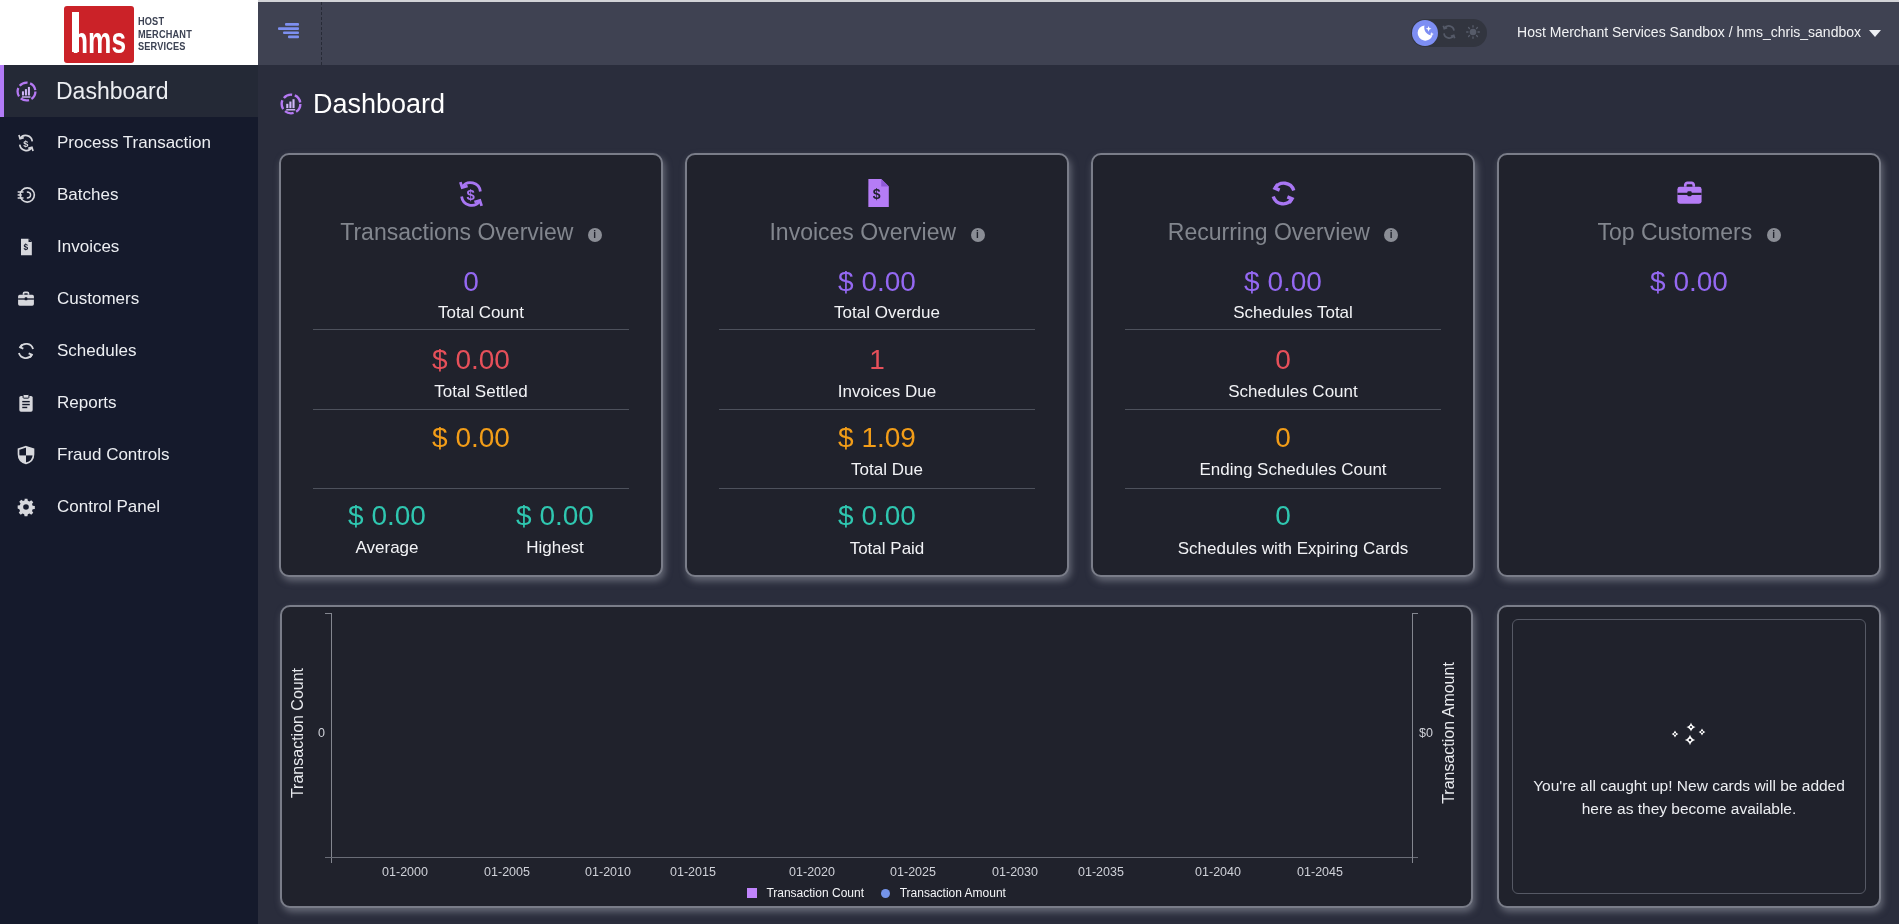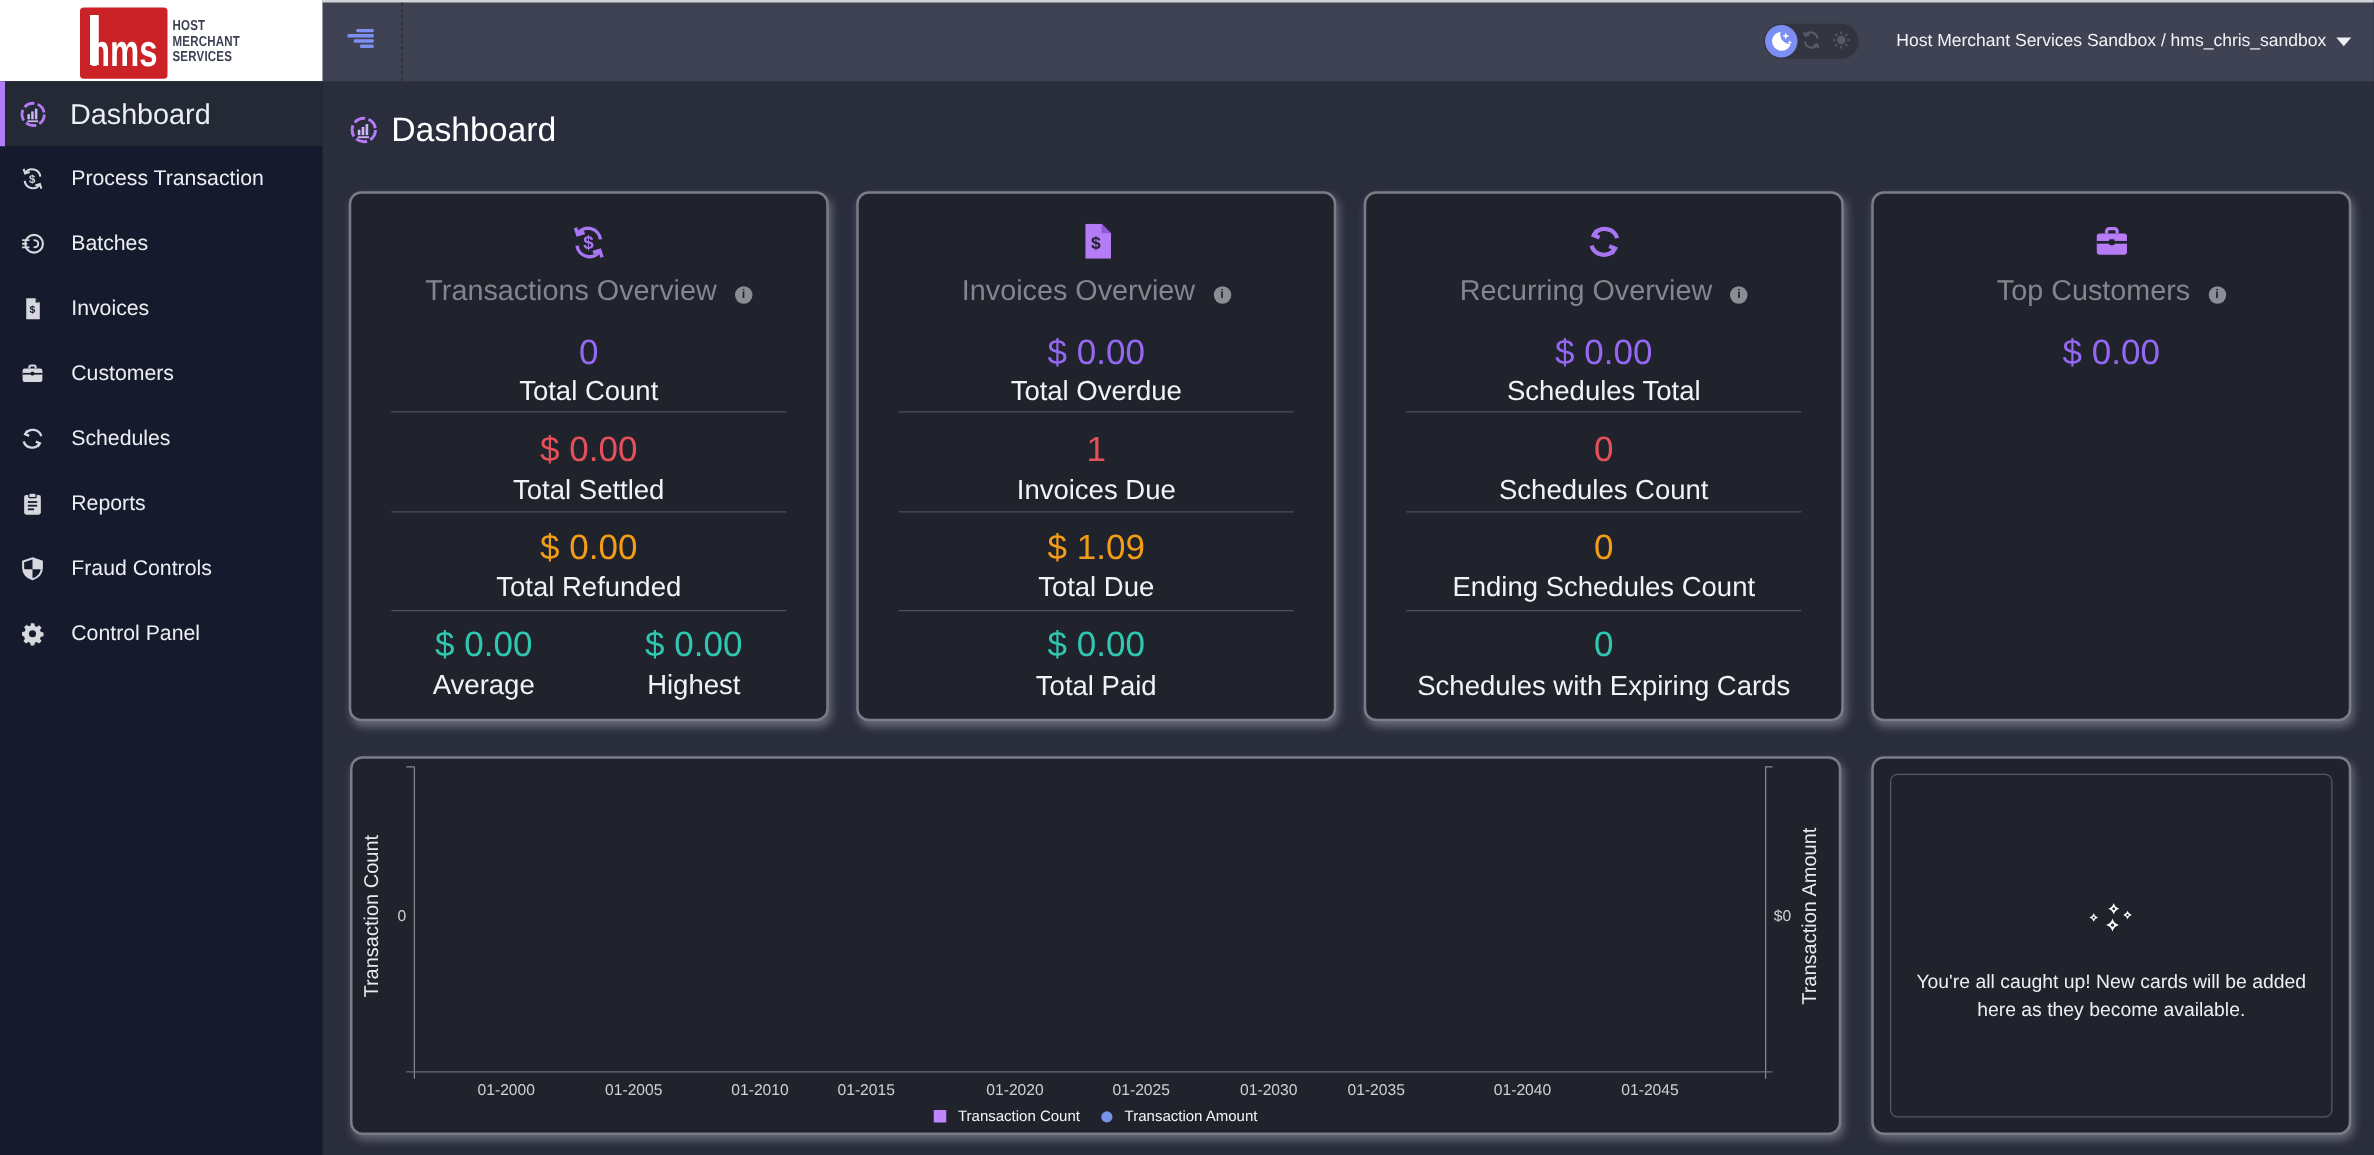--- a/index.html
+++ b/index.html
@@ -30,21 +30,21 @@
 #heading { left:313px; top:88px; color:#ffffff; font-size:27px; height:32px; line-height:32px; }
 #headico { left:280px; top:93px; width:21px; height:21px; }
 
 
 .card { background:#20222c; border:2px solid #7a7d89; border-radius:10px; box-shadow:2px 4px 7px rgba(160,164,176,0.5); }
 .statcard { top:153px; width:384px; height:424px; }
 .cicon { position:absolute; top:24px; left:0; width:100%; height:30px; text-align:center; }
 .ctitle { position:absolute; top:62px; left:0; width:100%; height:30px; line-height:30px; text-align:center; color:#82868e; font-size:23px; }
 .ctitle .info { display:inline-block; width:14px; height:14px; background:#8a8d95; color:#20222c; border-radius:50%; font-size:10px; line-height:14px; font-weight:700; vertical-align:2px; margin-left:8px; text-align:center; }
 .cval { position:absolute; left:0; width:100%; height:30px; line-height:30px; text-align:center; font-size:28px; }
-.clbl { position:absolute; left:0; width:100%; height:20px; line-height:20px; text-align:center; font-size:22px; color:#f2f3f6; }
+.clbl { position:absolute; left:10px; width:100%; height:20px; line-height:20px; text-align:center; font-size:17px; color:#f2f3f6; }
 .cdiv { position:absolute; left:32px; right:32px; height:0; border-top:1px solid #4d515c; }
 .v-purple { color:#9468f2; }
 .v-red { color:#e6505a; }
 .v-orange { color:#f29d18; }
 .v-teal { color:#2fc7b0; }
 .half { position:absolute; width:160px; }
 .half .cval { position:static; display:block; }
 .half .clbl { position:static; display:block; margin-top:7px; }
 
 
@@ -217,21 +217,20 @@
     </svg>
   </div>
   <div class="ctitle">Transactions Overview <span class="info">i</span></div>
   <div class="cval v-purple" style="top:112px">0</div>
   <div class="clbl" style="top:148px">Total Count</div>
   <div class="cdiv" style="top:174px"></div>
   <div class="cval v-red" style="top:190px">$ 0.00</div>
   <div class="clbl" style="top:227px">Total Settled</div>
   <div class="cdiv" style="top:254px"></div>
   <div class="cval v-orange" style="top:268px">$ 0.00</div>
-  <div class="clbl" style="top:305px">Total Refunded</div>
   <div class="cdiv" style="top:333px"></div>
   <div class="half" style="left:26px;top:346px;text-align:center">
     <div class="cval v-teal">$ 0.00</div>
     <div class="clbl">Average</div>
   </div>
   <div class="half" style="left:194px;top:346px;text-align:center">
     <div class="cval v-teal">$ 0.00</div>
     <div class="clbl">Highest</div>
   </div>
 </div>

